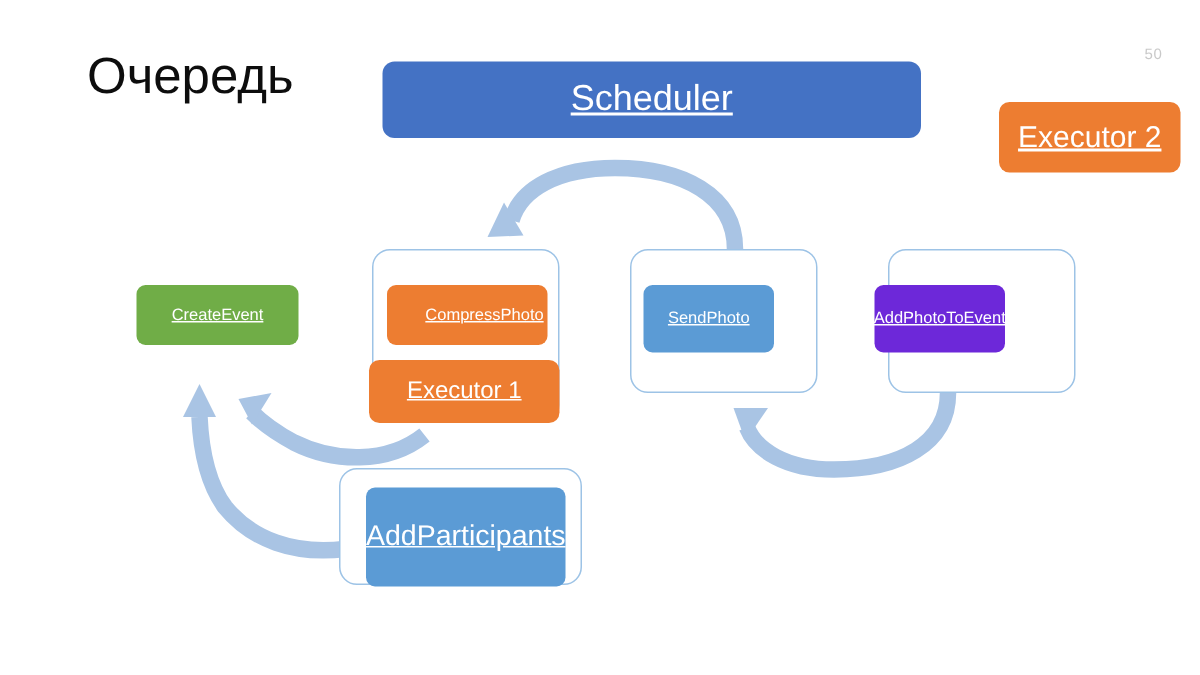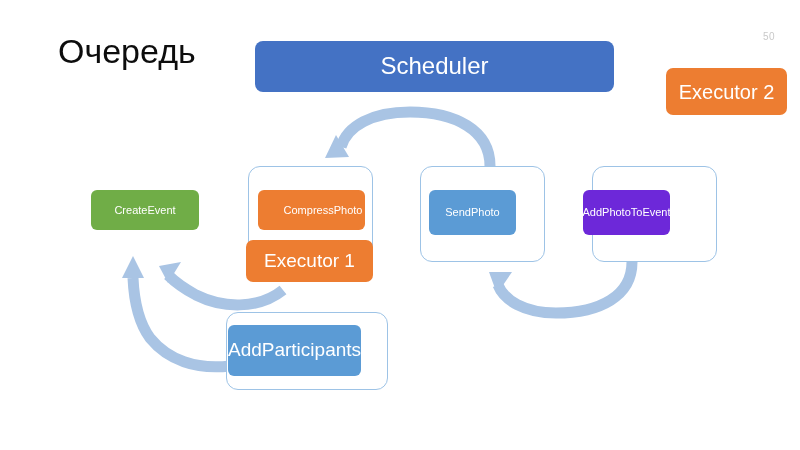--- a/index.html
+++ b/index.html
@@ -40,20 +40,21 @@
   .node {
     position: absolute;
     box-sizing: border-box;
     display: flex;
     align-items: center;
     justify-content: center;
     text-align: center;
     color: #ffffff;
     border-radius: 7px;
     line-height: 1.1;
+    text-decoration: underline;
   }
 
   .card {
     position: absolute;
     box-sizing: border-box;
     background: #ffffff;
     border: 1px solid #9DC3E6;
     border-radius: 12px;
   }
 
@@ -133,21 +134,21 @@
     border-radius: 6px;
     z-index: 3;
     padding-left: 23px;
   }
   #executor1 {
     left: 246px;
     top: 240px;
     width: 127px;
     height: 42px;
     background: #ED7D31;
-    font-size: 19px;
+    font-size: 16px;
     border-radius: 7px;
     z-index: 5;
   }
 
   
   #card-send {
     left: 420px;
     top: 166px;
     width: 125px;
     height: 96px;
@@ -185,24 +186,24 @@
 
   
   #card-participants {
     left: 226px;
     top: 312px;
     width: 162px;
     height: 78px;
     z-index: 2;
   }
   #addparticipants {
-    left: 228px;
+    left: 244px;
     top: 325px;
     width: 133px;
-    height: 51px;
+    height: 66px;
     background: #5B9BD5;
     font-size: 19px;
     border-radius: 6px;
     z-index: 3;
   }
 </style>
 </head>
 <body>
 
 <div id="slide">

